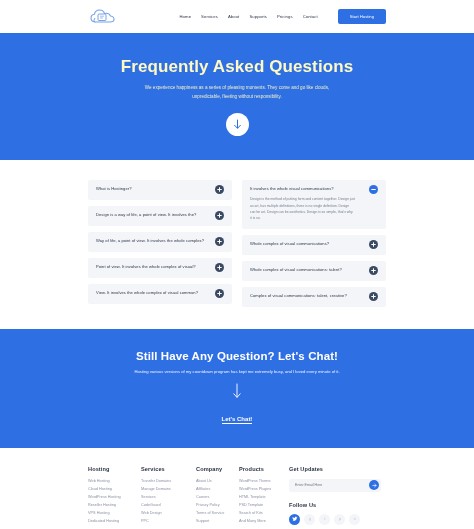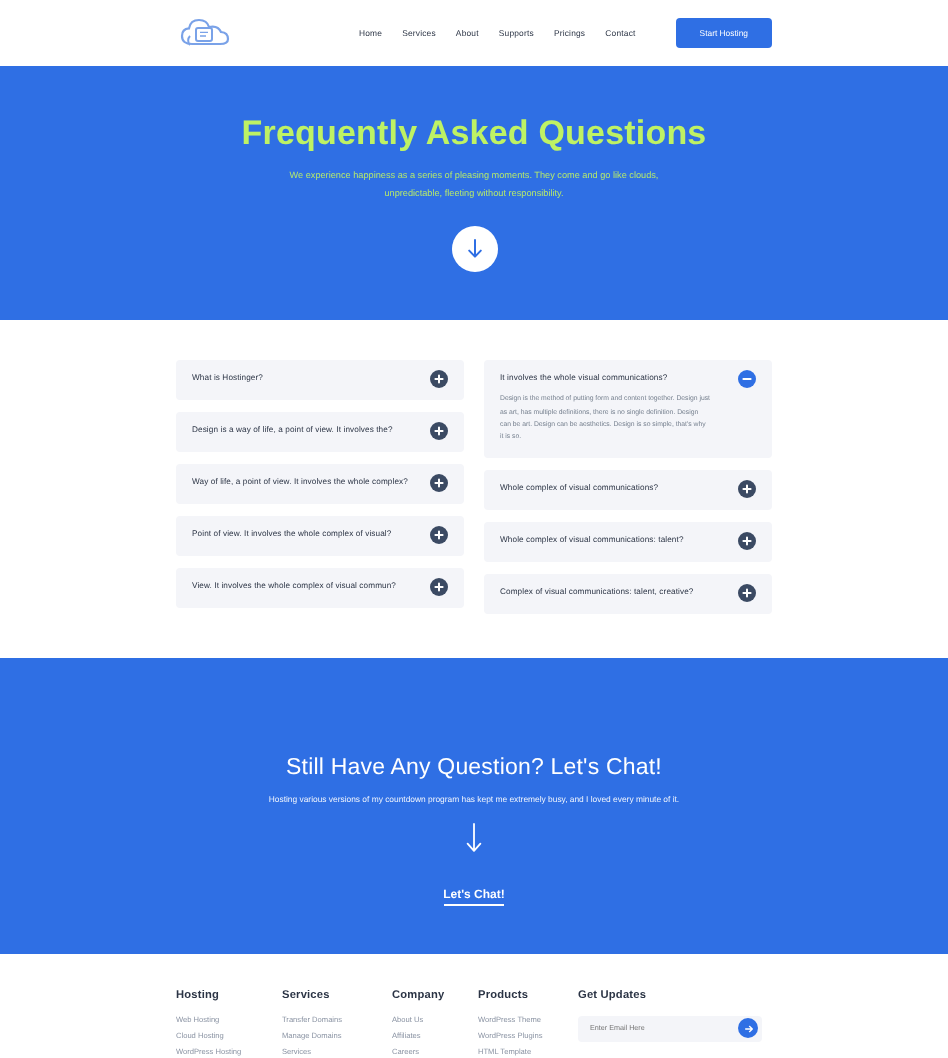--- a/index.html
+++ b/index.html
@@ -46,21 +46,21 @@
   }
 
   
   .hero {
     background: #2f6fe4;
     height: 127px;
     display: flex;
     flex-direction: column;
     align-items: center;
     justify-content: center;
-    color: #bef264;
+    color: #fef9c3;
     text-align: center;
   }
   .hero h1 {
     font-size: 17px;
     font-weight: bold;
     letter-spacing: .1px;
     margin-bottom: 7px;
   }
   .hero p {
     font-size: 4.6px;
@@ -130,24 +130,23 @@
 
   
   .chat {
     background: #2f6fe4;
     color: #fff;
     text-align: center;
     padding: 21px 0 23px;
   }
   .chat h2 {
     font-size: 11.5px;
-    font-weight: normal;
+    font-weight: bold;
     letter-spacing: .1px;
     margin-bottom: 7px;
-    margin-top: 28px;
   }
   .chat p { font-size: 4.2px; opacity: .93; }
   .chat-arrow { margin: 9px 0 4px; }
   .chat-link {
     font-size: 6px;
     font-weight: bold;
     color: #fff;
     border-bottom: 1px solid #fff;
     padding-bottom: 1px;
     display: inline-block;

